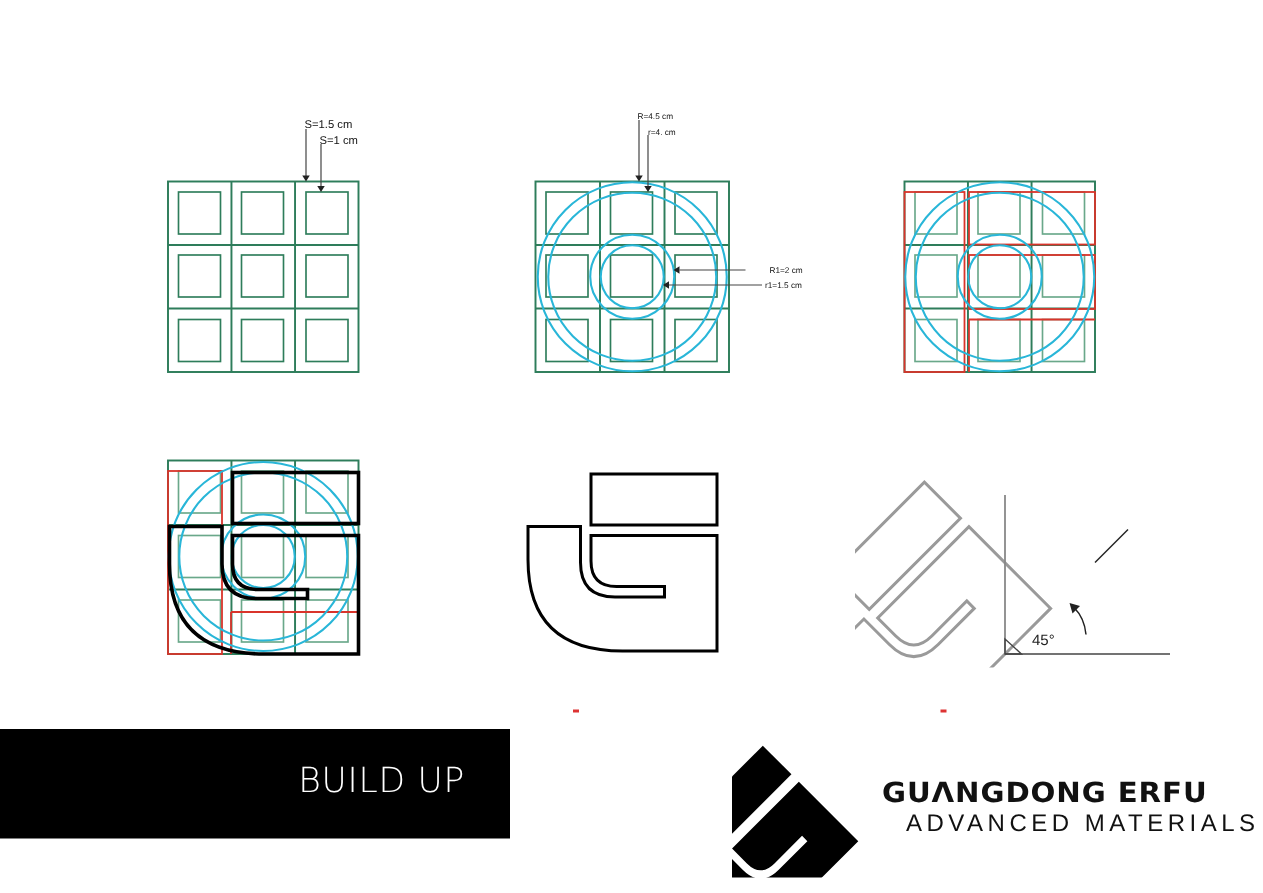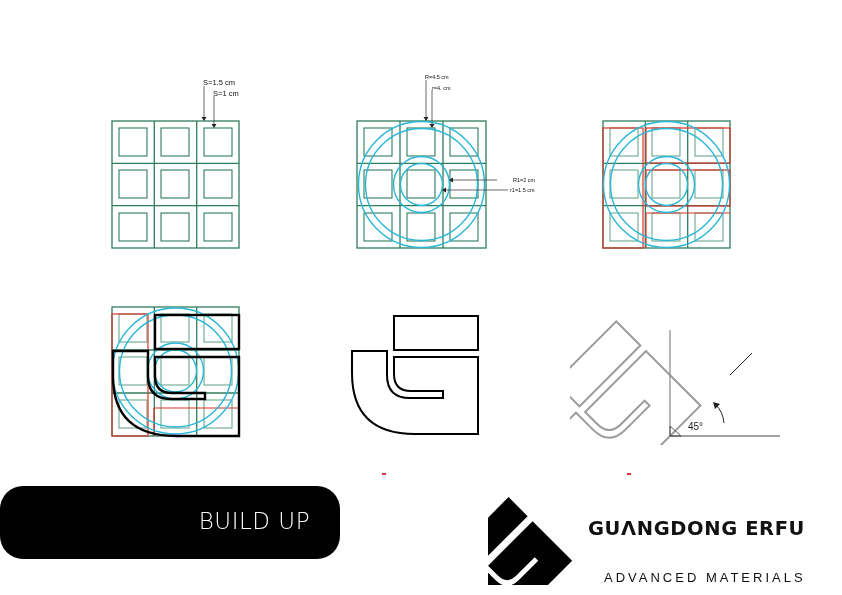--- a/index.html
+++ b/index.html
@@ -1,23 +1,23 @@
 <!DOCTYPE html>
 <html><head>
 <meta charset="utf-8">
 <style>
   html,body{margin:0;padding:0;background:#fff;}
   body{width:842px;height:595px;position:relative;overflow:hidden;font-family:"Liberation Sans",sans-serif;}
   .panel{position:absolute;}
   svg text{font-family:"Liberation Sans",sans-serif;}
-  .banner{position:absolute;left:0;top:486px;width:340px;height:73px;background:#000;border-radius:23px;}
+  .banner{position:absolute;left:0;top:486px;width:340px;height:73px;background:#000;}
   .banner-label{position:absolute;right:30px;top:22px;color:#fff;font-size:23px;letter-spacing:0.5px;font-family:"DejaVu Sans","Liberation Sans",sans-serif;font-weight:300;}
   .logo{position:absolute;left:488px;top:493px;}
   .brand-name{position:absolute;left:588px;top:517px;font-size:19.5px;font-weight:900;letter-spacing:0.6px;color:#111;font-family:"DejaVu Sans","Liberation Sans",sans-serif;transform:scaleY(0.95);}
-  .brand-sub{position:absolute;left:604px;top:570px;font-size:13px;letter-spacing:3px;color:#111;}
+  .brand-sub{position:absolute;left:604px;top:541px;font-size:16px;letter-spacing:3px;color:#111;}
   .mark{position:absolute;width:4px;height:2px;background:#d33;}
 </style>
 </head>
 <body>
 
 <svg class="panel" style="left:100px;top:70px" width="160" height="190" viewBox="100 70 160 190">
   <g stroke="#2e7d5b" stroke-width="1.3" fill="none">
     <rect x="112" y="121" width="127" height="127"></rect>
     <line x1="154.3" y1="121" x2="154.3" y2="248"></line>
     <line x1="196.7" y1="121" x2="196.7" y2="248"></line>

